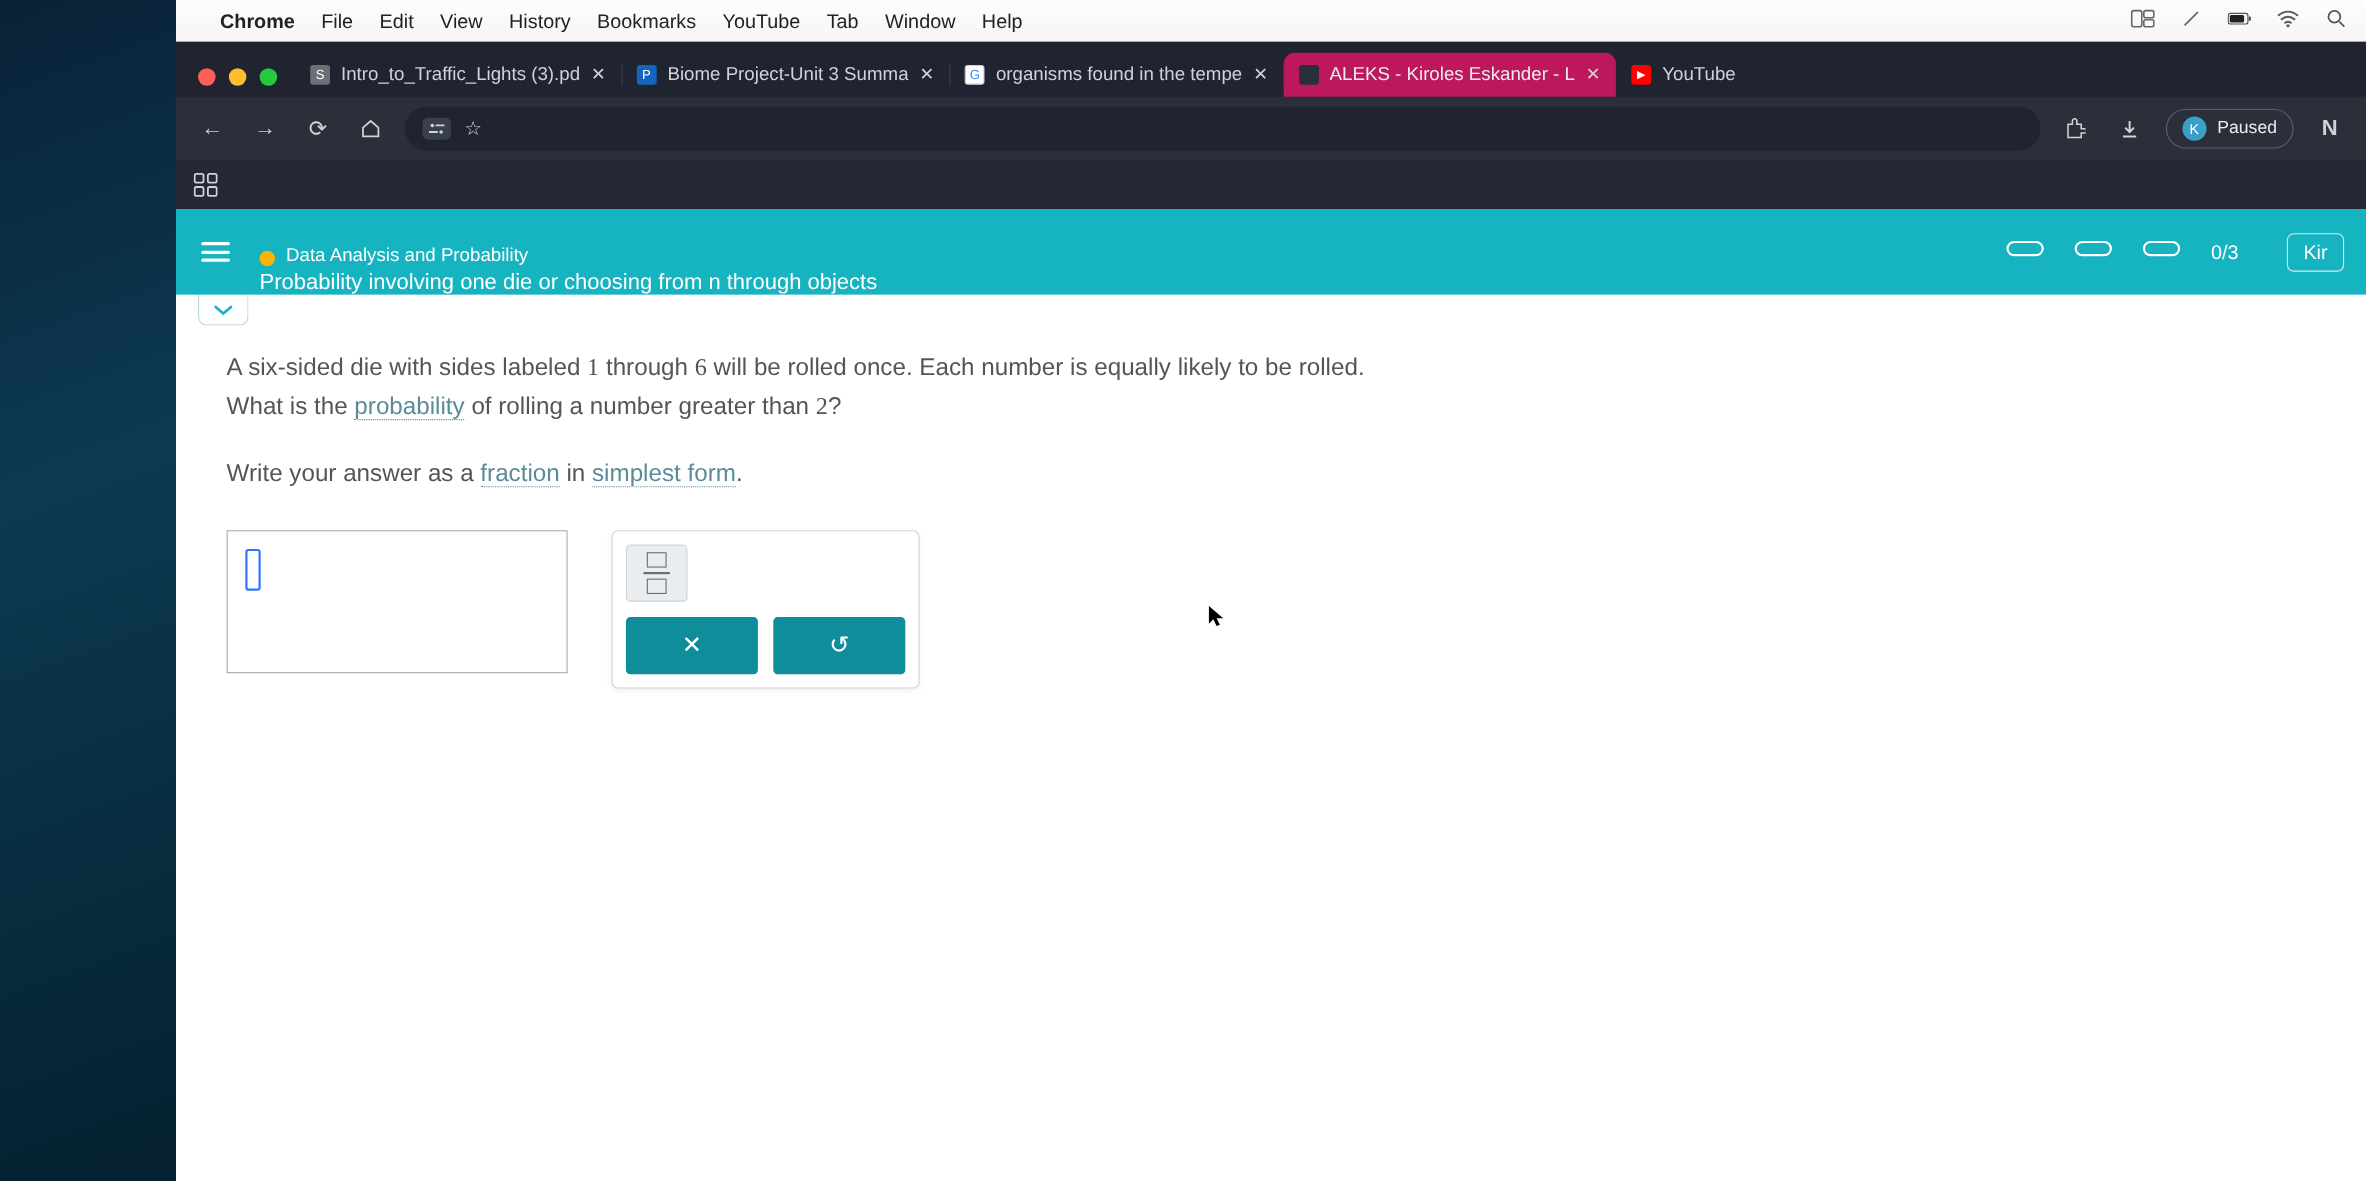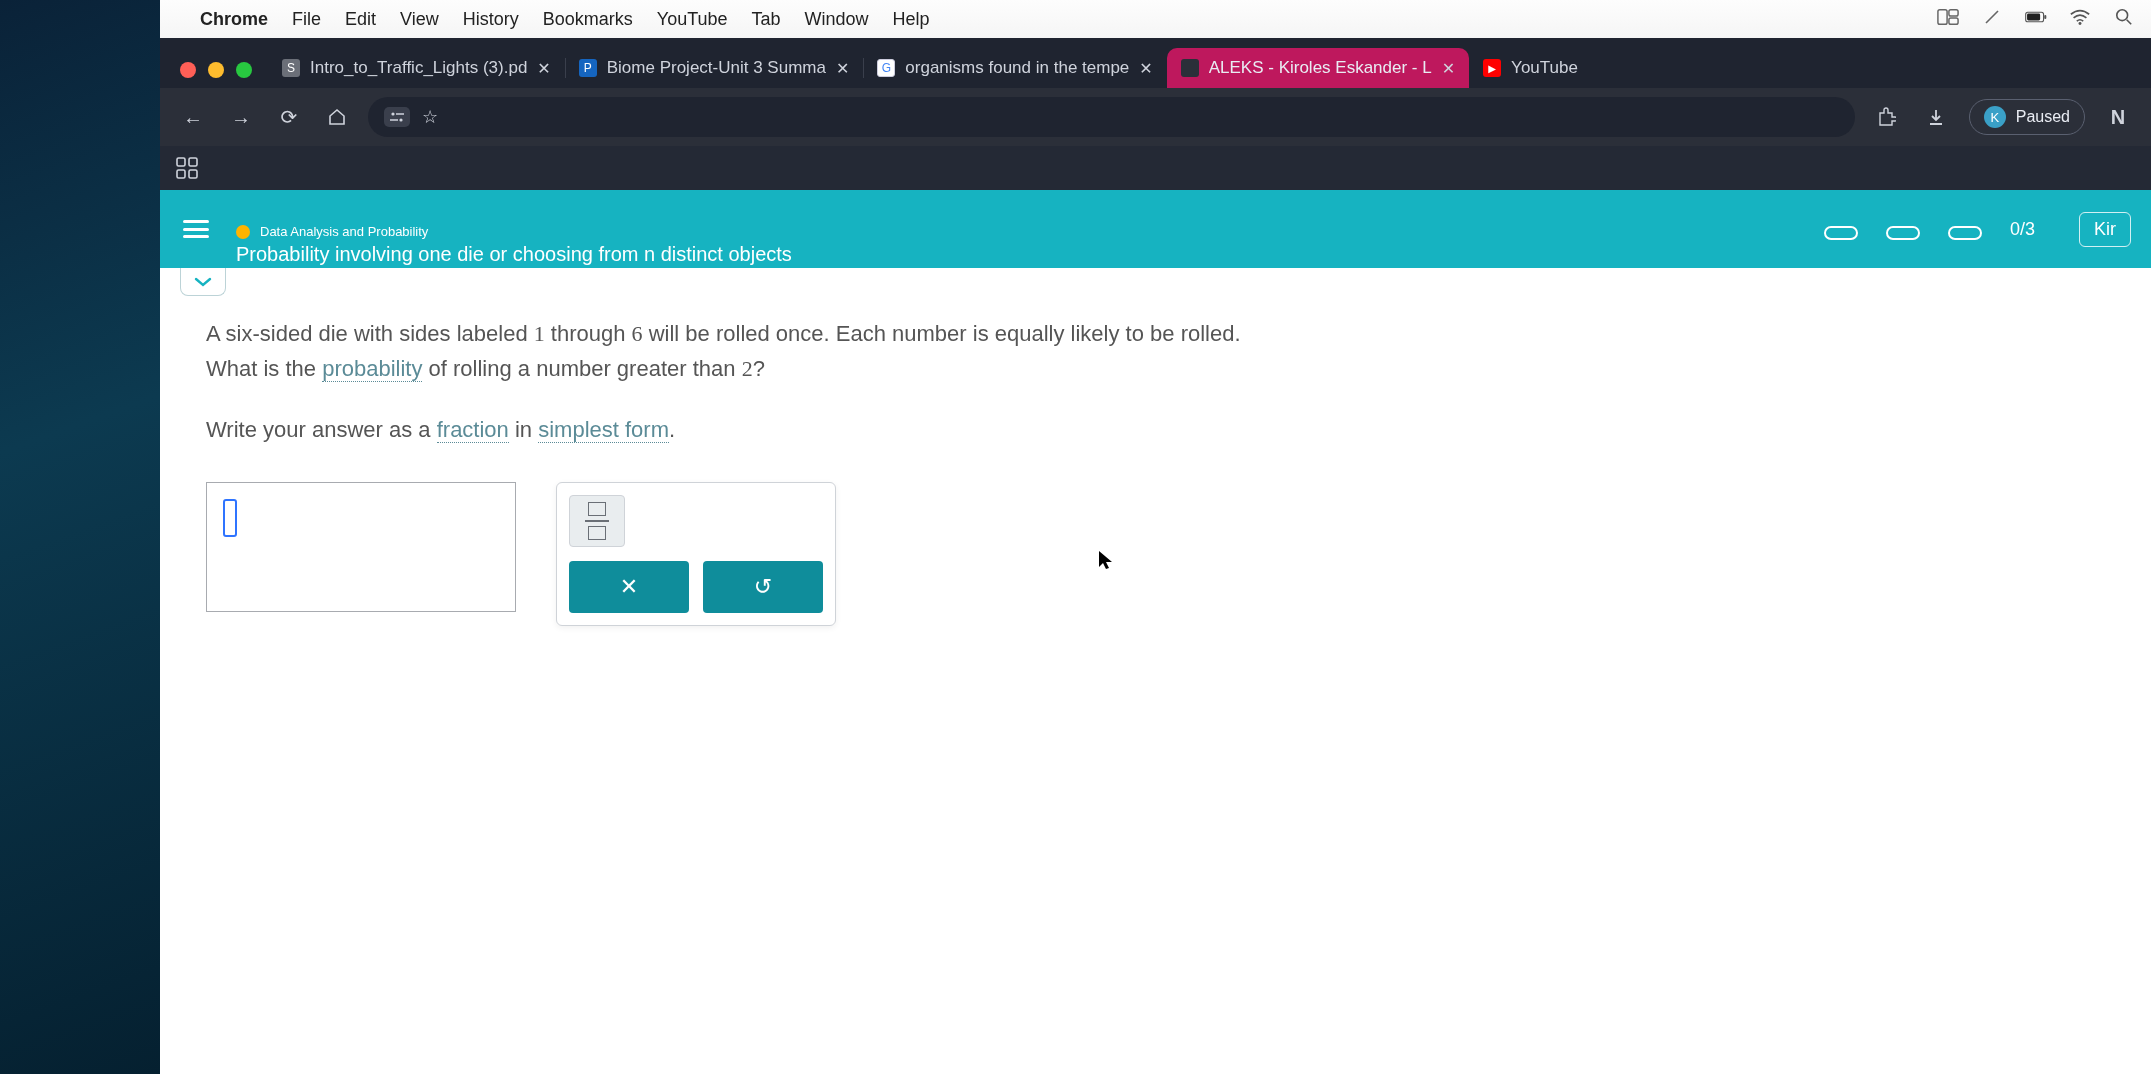--- a/index.html
+++ b/index.html
@@ -102,25 +102,25 @@
     color:#fff;
     display:flex; align-items:center;
     padding:8px 20px 8px 16px;
     gap:20px;
     height:78px;
   }
   .aleks-header .menu { width:40px; height:40px; display:inline-flex; align-items:center; justify-content:center; }
   .aleks-header .menu .bars { width:26px; height:18px; display:flex; flex-direction:column; justify-content:space-between;}
   .aleks-header .menu .bars span{height:3px;background:#fff;border-radius:2px;}
   .aleks-header .titles { display:flex; flex-direction:column; gap:4px;}
-  .aleks-header .crumb { display:flex; align-items:center; gap:10px; font-size:13px;margin-top:32px; }
+  .aleks-header .crumb { display:flex; align-items:flex-end; gap:10px; font-size:17px;margin-top:32px; }
   .aleks-header .crumb .pill-dot{ width:14px; height:14px; border-radius:50%; background:#ffb400; display:inline-block;}
   .aleks-header .subtitle { font-size:20px; }
   .aleks-header .spacer{flex:1;}
-  .aleks-header .progress { display:flex; align-items:flex-end; gap:28px; font-size:18px;}
+  .aleks-header .progress { display:flex; align-items:flex-start; gap:28px; font-size:18px;}
   .aleks-header .seg { width:34px; height:14px; border:2px solid #fff; border-radius:8px; display:inline-block;}
   .aleks-header .userbtn { border:1px solid rgba(255,255,255,.8); border-radius:6px; padding:6px 14px; font-size:18px; margin-left:24px;}
 
   .chevband { height:30px; background:#fff; position:relative; }
   .chev { position:absolute; left:20px; top:0px; width:46px; height:28px; border:1px solid #bcd3d7; border-top:none; border-bottom-left-radius:8px; border-bottom-right-radius:8px; display:flex; align-items:center; justify-content:center; color:#16b3c1;}
 
   .content { padding:18px 46px; color:#444; }
   .qtext { font-size:22px; line-height:1.6; color:#555;}
   .qtext .serif { font-family: Georgia, "Times New Roman", serif; }
   .linkish { color:#5b8b97; border-bottom:1px dotted #5b8b97; }
@@ -316,21 +316,21 @@
             <span></span>
             <span></span>
             <span></span>
           </span>
       </span>
       <div class="titles">
         <span class="crumb">
           <span class="pill-dot"></span>
           <span>Data Analysis and Probability</span>
         </span>
-        <span class="subtitle">Probability involving one die or choosing from n distinct objects</span>
+        <span class="subtitle">Probability involving one die or choosing from n through objects</span>
       </div>
       <span class="spacer"></span>
       <div class="progress">
         <span class="seg"></span>
         <span class="seg"></span>
         <span class="seg"></span>
         <span>0/3</span>
       </div>
       <span class="userbtn">Kir</span>
     </div>

